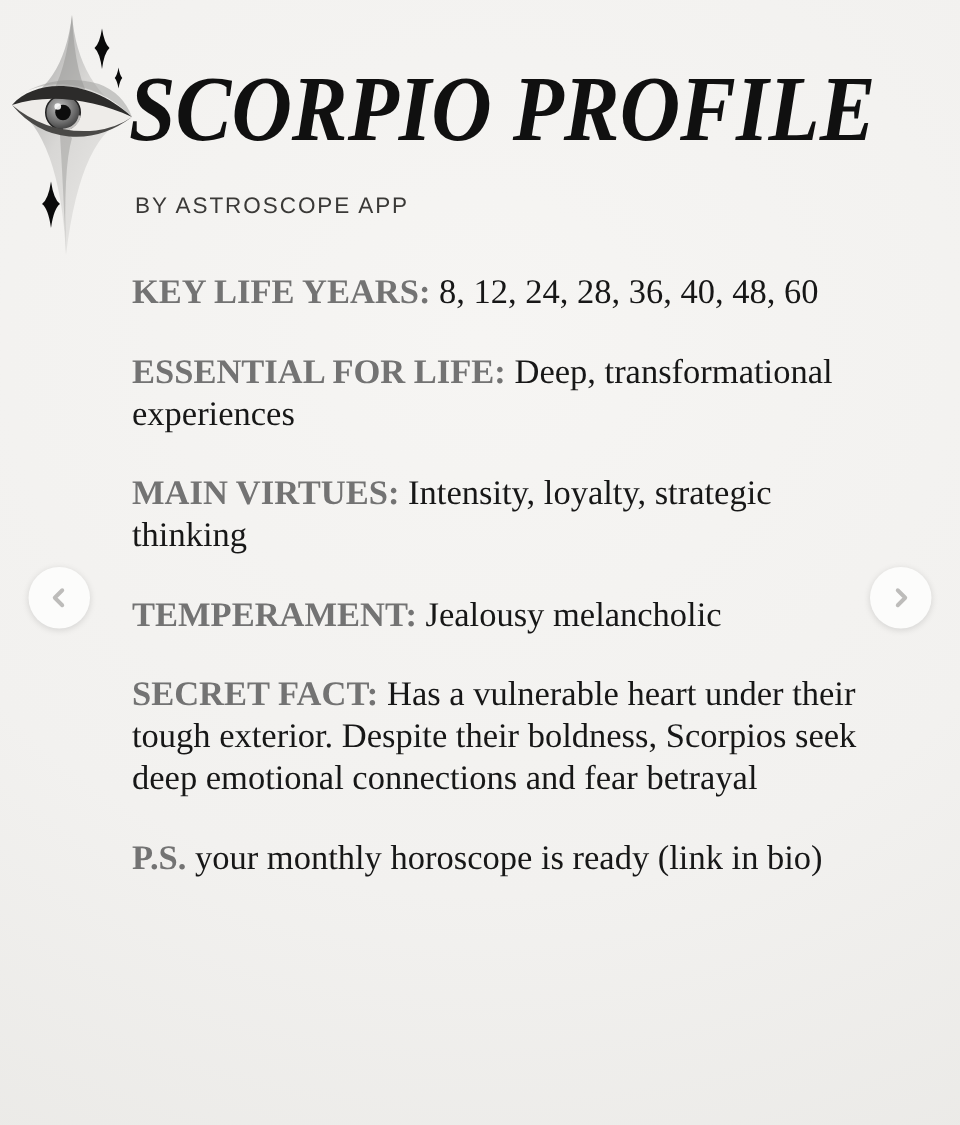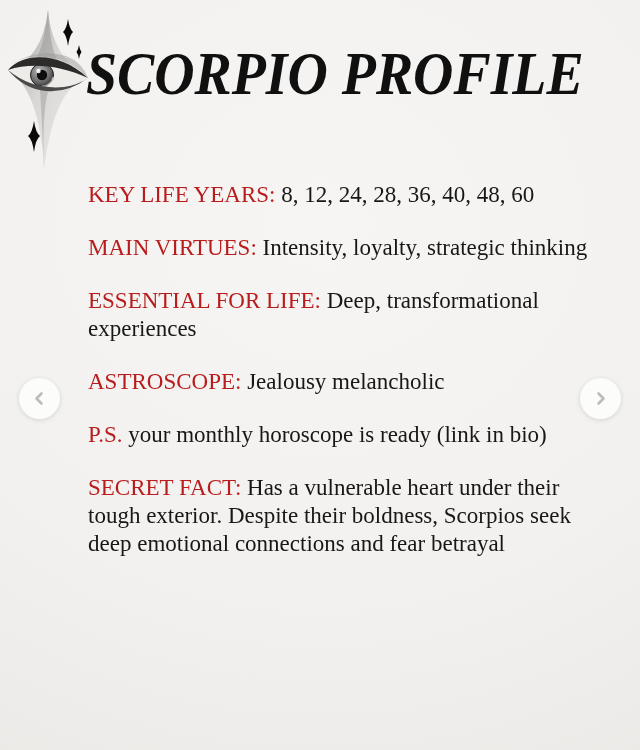--- a/index.html
+++ b/index.html
@@ -58,22 +58,22 @@
     top: 181px;
     width: 505px;
     font-size: 23px;
     line-height: 28px;
     color: #171717;
   }
   .content p {
     margin: 0 0 25px 0;
   }
   .content b {
-    font-weight: normal;
-    color: #b91c1c;
+    font-weight: bold;
+    color: #737373;
   }
   .nav-btn {
     position: absolute;
     top: 378px;
     width: 41px;
     height: 41px;
     border: none;
     border-radius: 50%;
     background: #fcfcfb;
     box-shadow: 0 1px 5px rgba(0,0,0,0.13);
@@ -124,35 +124,36 @@
     </g>
 
     <g fill="#0a0a0a">
       <path d="M70,17 Q71.5,27 75,30 Q71.5,33 70,44 Q68.5,33 65,30 Q68.5,27 70,17 Z"></path>
       <path d="M81,43 Q81.8,48 83.5,50 Q81.8,52 81,57 Q80.2,52 78.5,50 Q80.2,48 81,43 Z"></path>
       <path d="M36,119 Q37.8,131 42,134 Q37.8,137 36,150 Q34.2,137 30,134 Q34.2,131 36,119 Z"></path>
     </g>
   </svg>
 
   <h1 class="title">SCORPIO PROFILE</h1>
+  <div class="byline">BY ASTROSCOPE APP</div>
 
   <div class="content">
     <p><b>KEY LIFE YEARS:</b><span> 8, 12, 24, 28, 36, 40, 48, 60</span></p>
 
+    <p><b>ESSENTIAL FOR LIFE:</b><span> Deep, transformational experiences</span></p>
+
     <p><b>MAIN VIRTUES:</b><span> Intensity, loyalty, strategic thinking</span></p>
-
-    <p><b>ESSENTIAL FOR LIFE:</b><span> Deep, transformational experiences</span></p>
 
 
 
-    <p><b>ASTROSCOPE:</b><span> Jealousy melancholic</span></p>
+    <p><b>TEMPERAMENT:</b><span> Jealousy melancholic</span></p>
+
+    <p><b>SECRET FACT:</b><span> Has a vulnerable heart under their tough exterior. Despite their boldness, Scorpios seek deep emotional connections and fear betrayal</span></p>
 
     <p><b>P.S.</b><span> your monthly horoscope is ready (link in bio)</span></p>
-
-    <p><b>SECRET FACT:</b><span> Has a vulnerable heart under their tough exterior. Despite their boldness, Scorpios seek deep emotional connections and fear betrayal</span></p>
   </div>
 
   <button class="nav-btn prev" aria-label="Previous slide">
     <svg width="15" height="15" viewBox="0 0 15 15">
       <polyline points="9.5,2.5 4.5,7.5 9.5,12.5" fill="none" stroke="#bdbcba" stroke-width="2.6" stroke-linecap="round" stroke-linejoin="round"></polyline>
     </svg>
   </button>
   <button class="nav-btn next" aria-label="Next slide">
     <svg width="15" height="15" viewBox="0 0 15 15">
       <polyline points="5.5,2.5 10.5,7.5 5.5,12.5" fill="none" stroke="#bdbcba" stroke-width="2.6" stroke-linecap="round" stroke-linejoin="round"></polyline>

